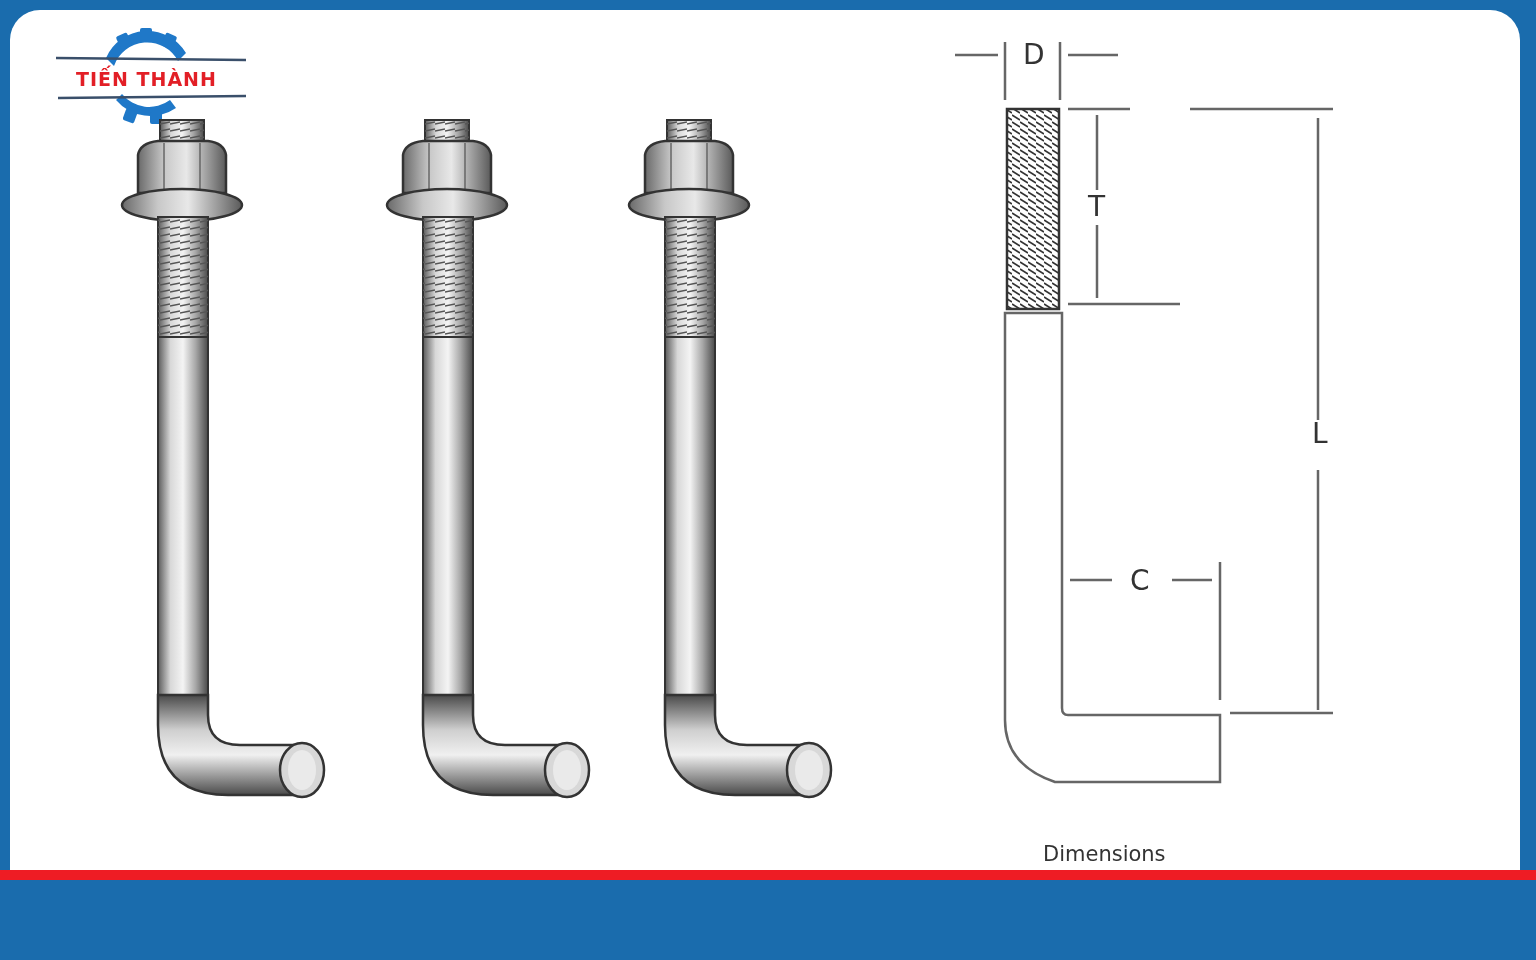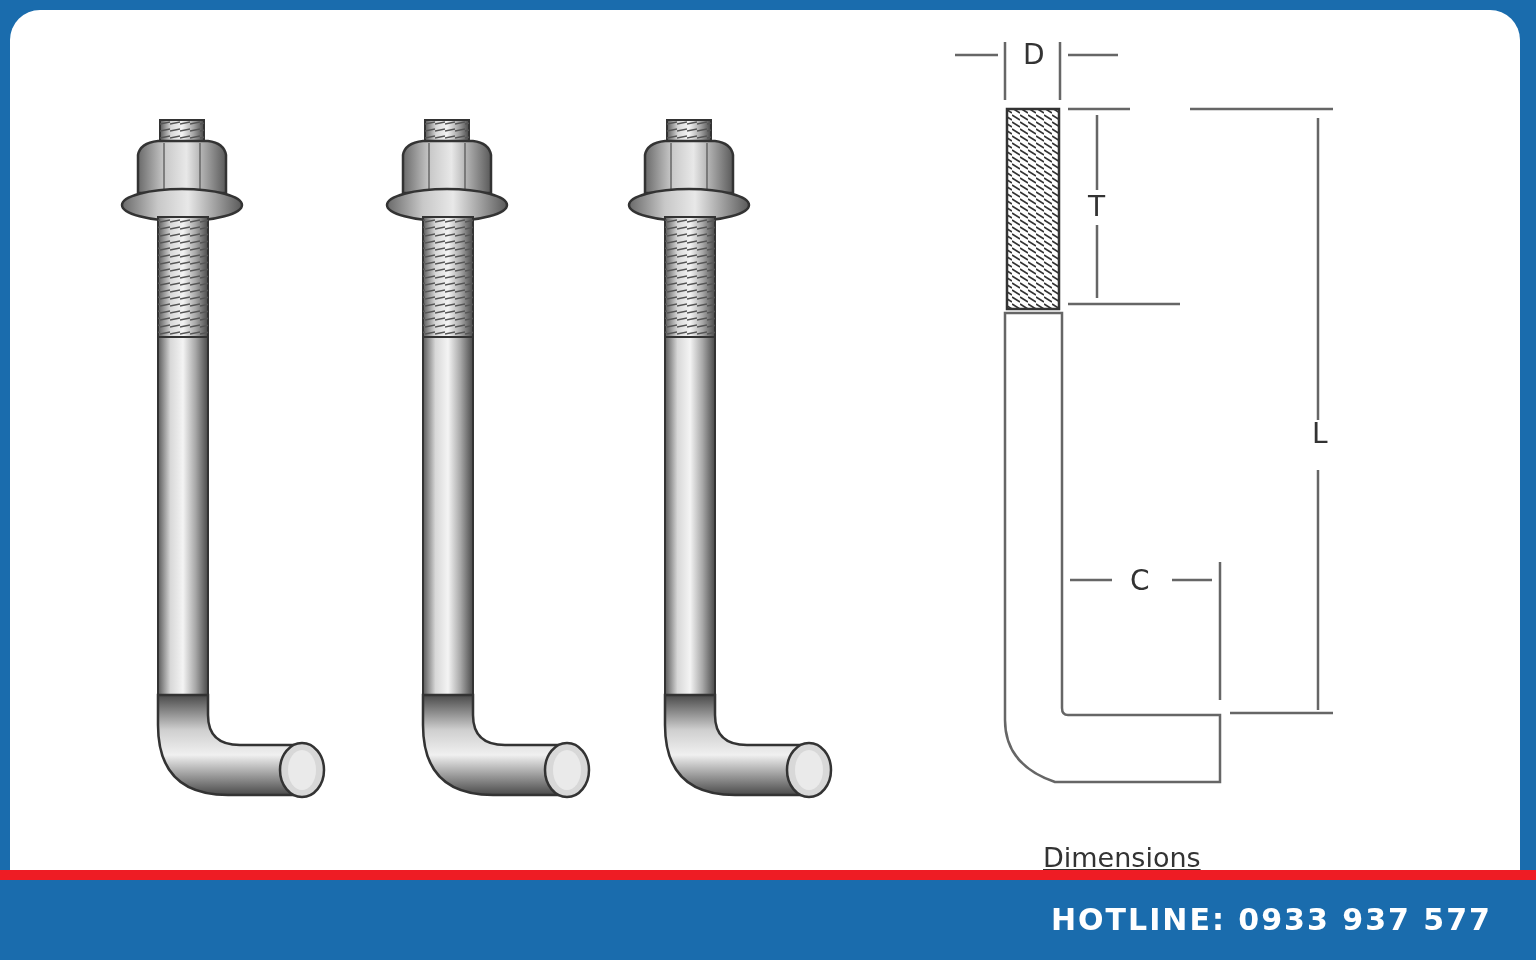--- a/index.html
+++ b/index.html
@@ -51,29 +51,46 @@
   .dim-label {
     position: absolute;
     font-family: "DejaVu Sans", sans-serif;
     color: #333;
     font-size: 28px;
   }
   .caption {
     position: absolute;
     font-family: "DejaVu Sans", sans-serif;
     color: #333;
-    font-size: 27px;
-    text-decoration: underline;
+    font-size: 21px;
   }
 </style>
 </head>
 <body>
 
 <div class="panel">
 
+  <div class="logo">
+    <svg width="220" height="100" viewBox="0 0 220 100">
+
+      <g fill="#1f78c8">
+        <path d="M60,30 A45,45 0 0 1 140,25 L132,33 A35,35 0 0 0 68,38 Z"></path>
+        <rect x="72" y="6" width="12" height="14" rx="2" transform="rotate(-25 78 13)"></rect>
+        <rect x="94" y="0" width="12" height="14" rx="2"></rect>
+        <rect x="117" y="6" width="12" height="14" rx="2" transform="rotate(25 123 13)"></rect>
+        <path d="M70,72 A45,45 0 0 0 130,80 L124,72 A35,35 0 0 1 76,66 Z"></path>
+        <rect x="78" y="82" width="12" height="12" rx="2" transform="rotate(20 84 88)"></rect>
+        <rect x="104" y="84" width="12" height="12" rx="2"></rect>
+      </g>
+
+      <path d="M10,30 L200,32" stroke="#3a4f6a" stroke-width="2.5" fill="none"></path>
+      <path d="M12,70 L200,68" stroke="#3a4f6a" stroke-width="2.5" fill="none"></path>
+    </svg>
+    <div class="logo-text">TIẾN THÀNH</div>
+  </div>
 
   <svg class="bolt" style="left:90px; top:95px;" width="240" height="710" viewBox="0 0 240 710">
     <defs>
       <linearGradient id="rod" x1="0" x2="1" y1="0" y2="0">
         <stop offset="0" stop-color="#5a5a5a"></stop>
         <stop offset="0.25" stop-color="#d8d8d8"></stop>
         <stop offset="0.5" stop-color="#f4f4f4"></stop>
         <stop offset="0.75" stop-color="#a8a8a8"></stop>
         <stop offset="1" stop-color="#4a4a4a"></stop>
       </linearGradient>
@@ -179,14 +196,13 @@
   <div class="dim-label" style="left:1013px; top:28px;">D</div>
   <div class="dim-label" style="left:1078px; top:180px;">T</div>
   <div class="dim-label" style="left:1302px; top:407px;">L</div>
   <div class="dim-label" style="left:1120px; top:554px;">C</div>
   <div class="caption" style="left:1033px; top:832px;">Dimensions</div>
 </div>
 
 <div class="red-bar"></div>
 
 <div class="footer">
-  <div class="footer-right">HOTLINE: 0933 937 577</div>
 </div>
 
 </body></html>

